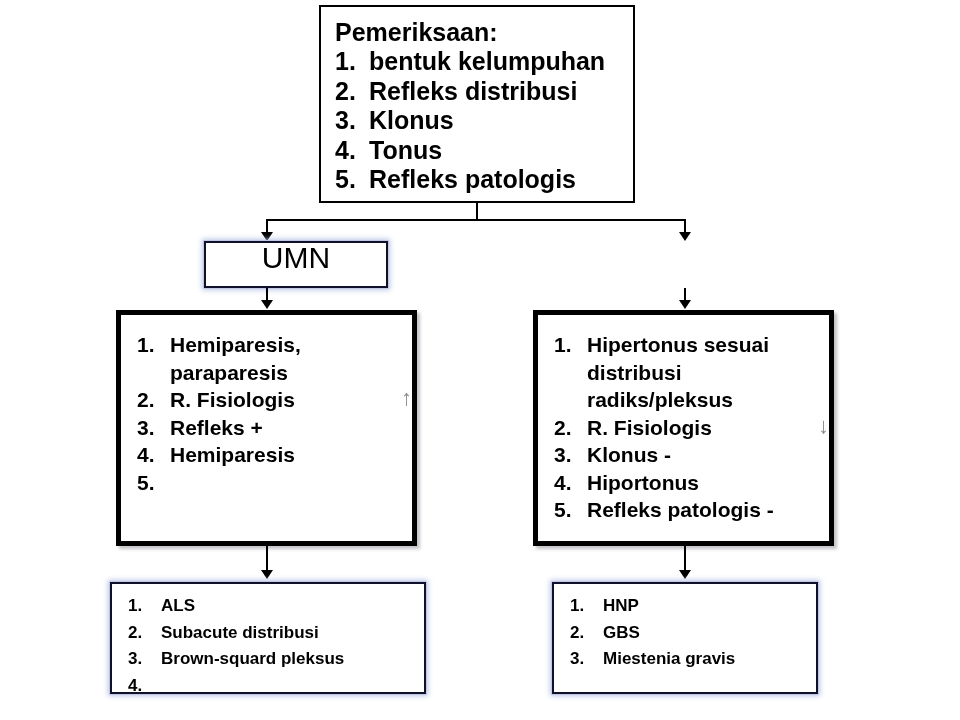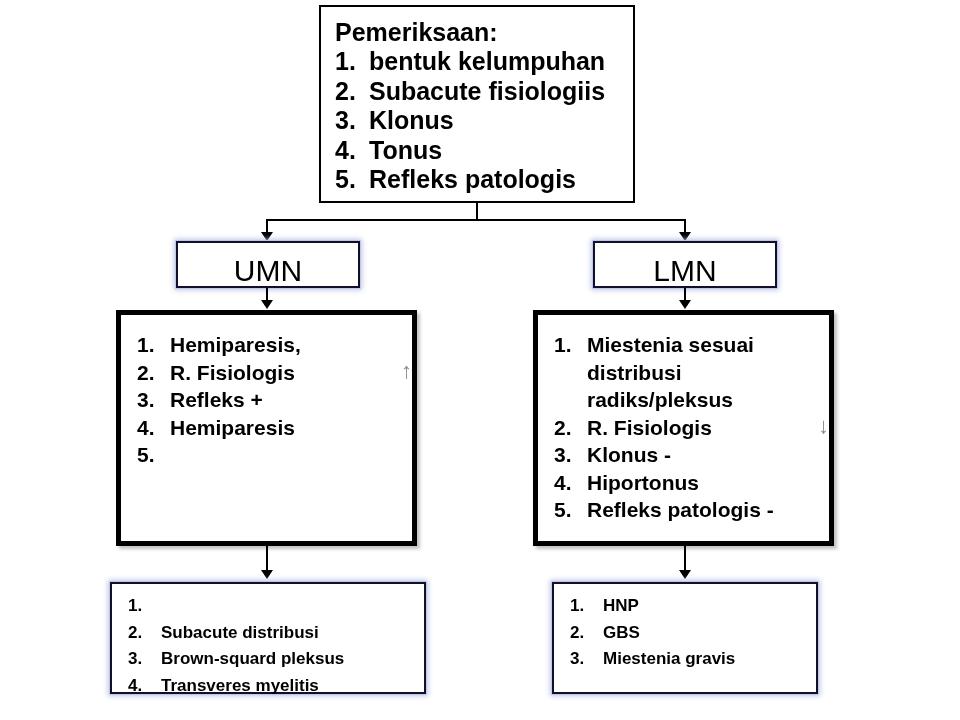--- a/index.html
+++ b/index.html
@@ -88,22 +88,23 @@
   
   .node-label {
     font-size: 30px;
     font-weight: normal;
     text-align: center;
     width: 100%;
     line-height: 1;
   }
   .center-flex {
     display: flex;
-    align-items: flex-end;
+    align-items: flex-start;
     justify-content: center;
+    margin-left: 28px;
   }
 
   .arrow-glyph {
     color: #8d8d8d;
     font-weight: normal;
     font-size: 22px;
     line-height: 1;
     display: inline-block;
     transform: translateY(1px);
   }
@@ -135,21 +136,21 @@
   <div class="box box-plain" style="left:319px; top:5px; width:316px; height:198px; padding:11px 0 0 14px;">
     <div class="t-top">
       <div class="title-line">Pemeriksaan:</div>
       <ul class="list">
         <li>
           <span class="li-num">1.</span>
           <span class="li-txt">bentuk kelumpuhan</span>
         </li>
         <li>
           <span class="li-num">2.</span>
-          <span class="li-txt">Subacute fisiologiis</span>
+          <span class="li-txt">Refleks distribusi</span>
         </li>
         <li>
           <span class="li-num">3.</span>
           <span class="li-txt">Klonus</span>
         </li>
         <li>
           <span class="li-num">4.</span>
           <span class="li-txt">Tonus</span>
         </li>
         <li>
@@ -170,40 +171,38 @@
     <div class="arrowhead" style="left:261px; top:232px; border-left:6px solid transparent; border-right:6px solid transparent; border-top:9px solid #000000;"></div>
 
     <div class="vline" style="left:684px; top:219px; height:14px;"></div>
     <div class="arrowhead" style="left:679px; top:232px; border-left:6px solid transparent; border-right:6px solid transparent; border-top:9px solid #000000;"></div>
   </div>
 
   <div class="box box-glow center-flex" style="left:176px; top:241px; width:184px; height:47px;">
     <div class="node-label">UMN</div>
   </div>
 
-  <div class="box box-glow center-flex" style="left:593px; top:241px; width:184px; height:47px;">
-    <div class="node-label">LMN</div>
-  </div>
 
   <div class="conn">
     <div class="vline" style="left:266px; top:288px; height:14px;"></div>
     <div class="arrowhead" style="left:261px; top:300px; border-left:6px solid transparent; border-right:6px solid transparent; border-top:9px solid #000000;"></div>
   </div>
 
   <div class="conn">
     <div class="vline" style="left:684px; top:288px; height:14px;"></div>
     <div class="arrowhead" style="left:679px; top:300px; border-left:6px solid transparent; border-right:6px solid transparent; border-top:9px solid #000000;"></div>
   </div>
 
   <div class="box box-heavy" style="left:116px; top:310px; width:301px; height:236px; padding:16px 0 0 16px;">
     <ul class="list t-detail">
       <li>
         <span class="li-num">1.</span>
         <span class="li-txt">Hemiparesis,</span>
       </li>
+      <li class="cont">paraparesis</li>
       <li>
         <span class="li-num">2.</span>
         <span class="li-txt">R. Fisiologis</span>
         <span class="arrow-glyph" style="margin-left:6px;">↑</span>
       </li>
       <li>
         <span class="li-num">3.</span>
         <span class="li-txt">Refleks +</span>
       </li>
       <li>
@@ -213,21 +212,21 @@
       <li>
         <span class="li-num">5.</span>
       </li>
     </ul>
   </div>
 
   <div class="box box-heavy" style="left:533px; top:310px; width:301px; height:236px; padding:16px 0 0 16px;">
     <ul class="list t-detail">
       <li>
         <span class="li-num">1.</span>
-        <span class="li-txt">Miestenia sesuai</span>
+        <span class="li-txt">Hipertonus sesuai</span>
       </li>
       <li class="cont">distribusi</li>
       <li class="cont">radiks/pleksus</li>
       <li>
         <span class="li-num">2.</span>
         <span class="li-txt">R. Fisiologis</span>
         <span class="arrow-glyph" style="margin-left:6px;">↓</span>
       </li>
       <li>
         <span class="li-num">3.</span>
@@ -251,32 +250,32 @@
 
   <div class="conn">
     <div class="vline" style="left:684px; top:546px; height:25px;"></div>
     <div class="arrowhead" style="left:679px; top:570px; border-left:6px solid transparent; border-right:6px solid transparent; border-top:9px solid #000000;"></div>
   </div>
 
   <div class="box box-glow" style="left:110px; top:582px; width:316px; height:112px; padding:9px 0 0 16px;">
     <ul class="list t-bottom">
       <li>
         <span class="li-num">1.</span>
+        <span class="li-txt">ALS</span>
       </li>
       <li>
         <span class="li-num">2.</span>
         <span class="li-txt">Subacute distribusi</span>
       </li>
       <li>
         <span class="li-num">3.</span>
         <span class="li-txt">Brown-squard pleksus</span>
       </li>
       <li>
         <span class="li-num">4.</span>
-        <span class="li-txt">Transveres myelitis</span>
       </li>
     </ul>
   </div>
 
   <div class="box box-glow" style="left:552px; top:582px; width:266px; height:112px; padding:9px 0 0 16px;">
     <ul class="list t-bottom">
       <li>
         <span class="li-num">1.</span>
         <span class="li-txt">HNP</span>
       </li>

